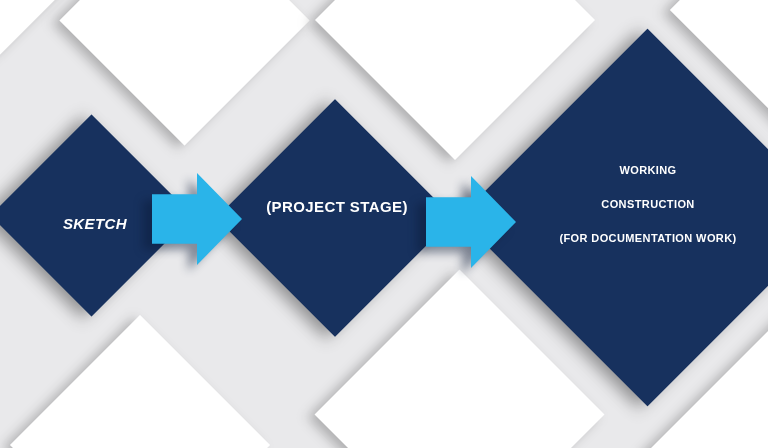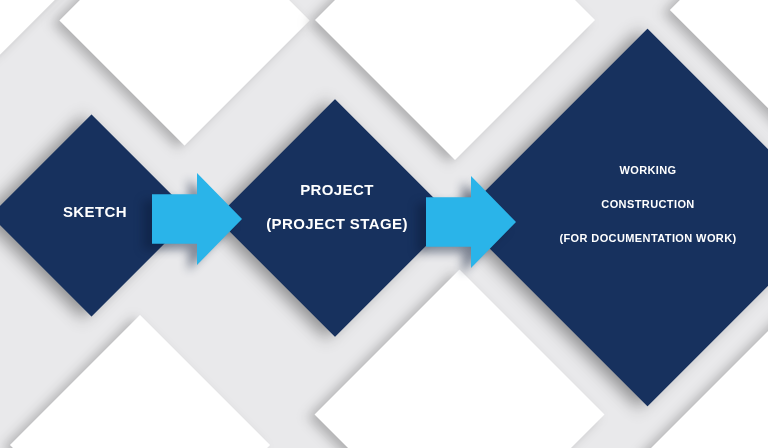--- a/index.html
+++ b/index.html
@@ -59,26 +59,25 @@
   <div class="diamond" style="left:251px; top:134px; width:168px; height:168px;"></div>
   <div class="diamond" style="left:514px; top:84px;  width:267px; height:267px;"></div>
 
   <div class="arrow-wrap" style="left:152px; top:173px;">
     <div class="arrow"></div>
   </div>
   <div class="arrow-wrap" style="left:426px; top:176px;">
     <div class="arrow"></div>
   </div>
 
-  <div class="label fs-15" style="left:95px; top:212px;">
+  <div class="label fs-15" style="left:95px; top:224px;font-style:italic;">
     <div class="line">SKETCH</div>
   </div>
 
   <div class="label fs-15" style="left:337px; top:207px;">
-    <div class="line">PROJECT</div>
     <div class="line">(PROJECT STAGE)</div>
   </div>
 
   <div class="label fs-16" style="left:648px; top:204px;">
     <div class="line">WORKING</div>
     <div class="line">CONSTRUCTION</div>
     <div class="line">(FOR DOCUMENTATION WORK)</div>
   </div>
 
 </div>

